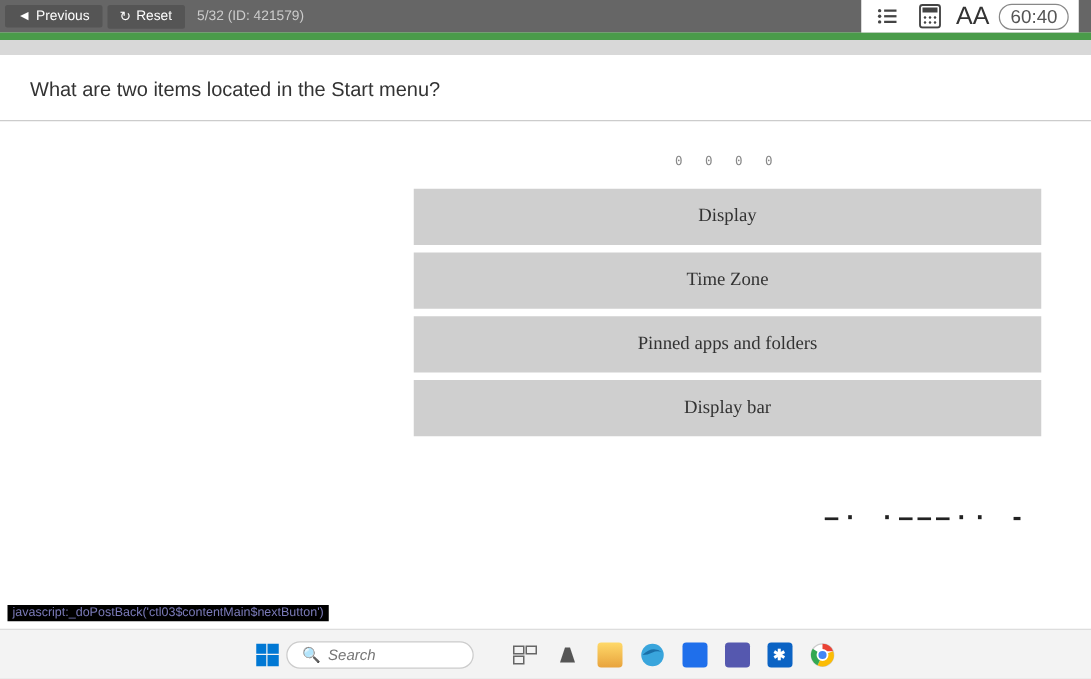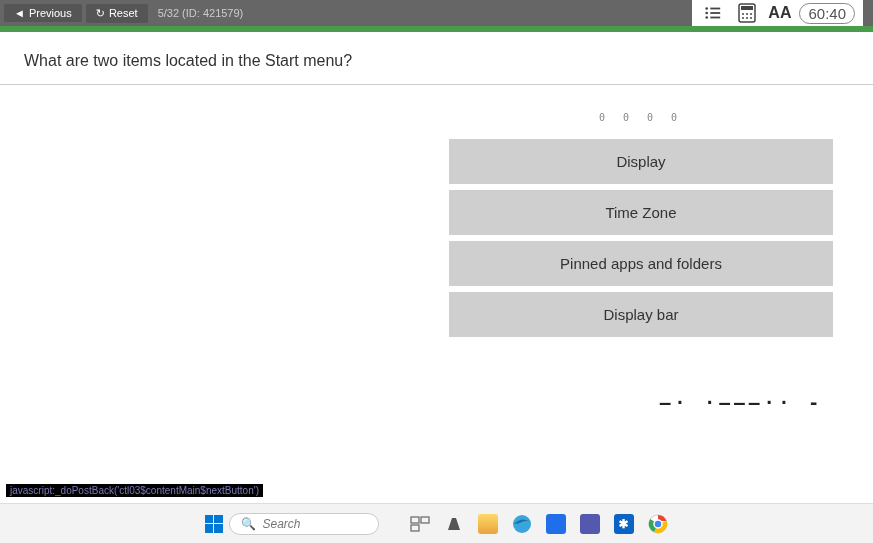--- a/index.html
+++ b/index.html
@@ -53,23 +53,23 @@
       right: 10px;
       top: 0;
       height: 26px;
       display: flex;
       align-items: center;
       gap: 8px;
       background: #fff;
       padding: 0 8px;
     }
     .aa-text {
-      font-size: 16px;
+      font-size: 20px;
       color: #333;
-      font-weight: 700;
+      font-weight: 400;
     }
     .timer-pill {
       border: 1.5px solid #888;
       border-radius: 12px;
       padding: 1px 8px;
       font-size: 15px;
       color: #555;
     }
     .green-bar {
       background: #4a9b4a;
@@ -78,46 +78,48 @@
     }
     .content-area {
       background: #fff;
       height: calc(100% - 32px - 40px);
       position: relative;
     }
     .question-row {
       padding: 20px 24px 14px 24px;
       font-size: 16px;
       color: #333;
+      margin-top: 12px;
     }
     .divider {
       border-top: 1px solid #ccc;
     }
     .answers-wrap {
       position: absolute;
       right: 40px;
       top: 80px;
-      width: 384px;
+      width: 502px;
     }
     .dots {
       text-align: center;
       font-size: 10px;
       letter-spacing: 6px;
       color: #888;
       margin-bottom: 16px;
       font-family: monospace;
     }
     .answer-btn {
       background: #cfcfcf;
       color: #333;
       font-size: 15px;
       text-align: center;
       padding: 14px 10px;
       margin-bottom: 6px;
       cursor: pointer;
+      font-family: Liberation Serif, serif;
     }
     .status-link {
       position: absolute;
       left: 6px;
       bottom: 46px;
       font-size: 10px;
       color: #7a7ab8;
       background: #000000;
       padding: 1px 4px;
     }

